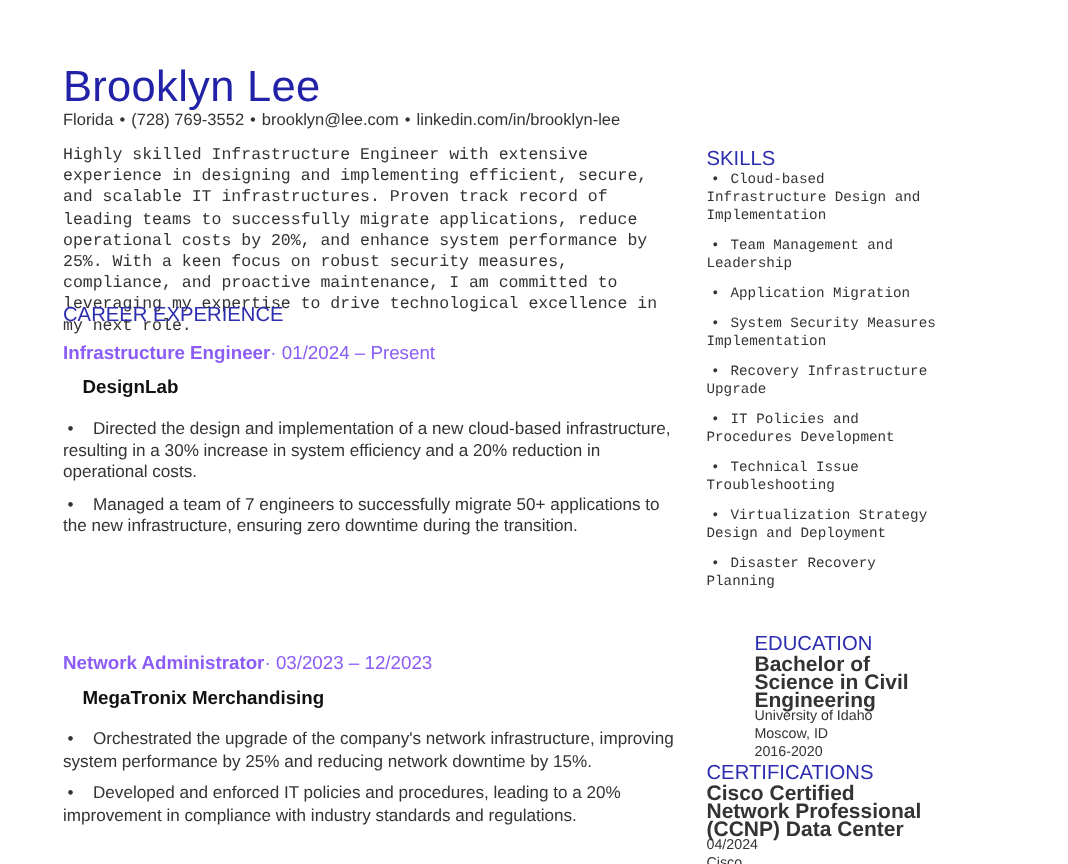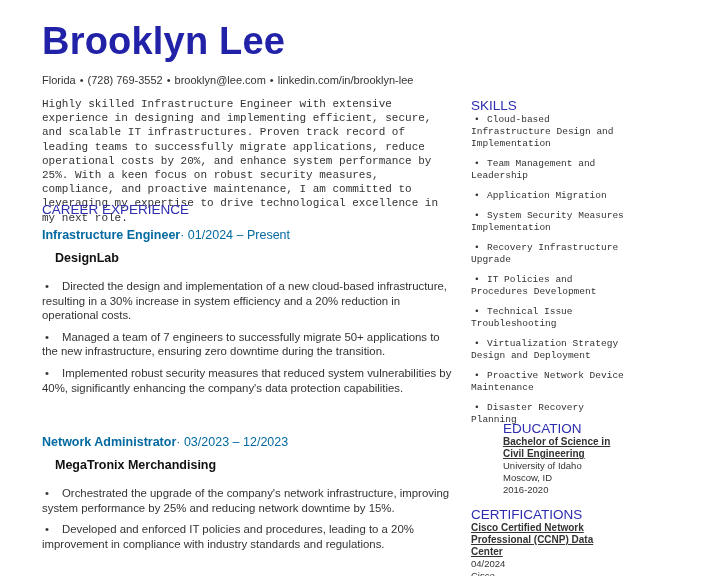--- a/index.html
+++ b/index.html
@@ -1,37 +1,37 @@
 <!DOCTYPE html>
 <html><head>
   <meta charset="utf-8">
   <style>
     * { box-sizing: border-box; margin: 0; padding: 0; }
     html, body { width: 712px; height: 576px; overflow: hidden; background: #ffffff; }
     body { font-family: "Liberation Sans", "DejaVu Sans", sans-serif; color: #222; position: relative; }
-    .name { position: absolute; left: 42px; top: 20px; font-size: 38px; font-weight: bold; color: #2222a8; letter-spacing: 0.2px; }
+    .name { position: absolute; left: 42px; top: 42px; font-size: 29px; font-weight: normal; color: #2222a8; letter-spacing: 0.2px; }
     .contact { position: absolute; left: 42px; top: 74px; font-size: 11px; color: #333; }
     .contact .sep { margin: 0 4px; }
     .summary { position: absolute; left: 42px; top: 97px; width: 410px; font-size: 11px; line-height: 14.2px; color: #333; font-family: Liberation Mono, monospace; }
     .section-title { color: #2d2db0; font-size: 13.5px; }
     .career-title { position: absolute; left: 42px; top: 202px; }
     .job { position: absolute; left: 42px; width: 415px; }
-    .job-head { font-size: 12.5px; color: #0369a1; }
+    .job-head { font-size: 12.5px; color: #8b5cf6; }
     .job-head .role { font-weight: bold; }
     .job-company { font-size: 12.5px; font-weight: bold; color: #111; margin-top: 9px; padding-left: 13px; }
     .bullets { margin-top: 14px; list-style: none; }
     .bullets li { font-size: 11.4px; line-height: 14.6px; color: #333; margin-bottom: 7px; }
     .bullets li .dot { display: inline-block; width: 20px; padding-left: 3px; }
     .right { position: absolute; left: 471px; top: 98px; width: 160px; }
     .skills-list { list-style: none; margin-top: 1px; }
     .skills-list li { font-size: 9.5px; line-height: 12px; color: #333; margin-bottom: 8px; font-family: Liberation Mono, monospace; }
     .skills-list li .dot { display: inline-block; width: 16px; padding-left: 3px; }
     .edu { position: absolute; left: 471px; top: 421px; width: 170px; margin-left: 32px; }
     .cert { position: absolute; left: 471px; top: 507px; width: 170px; }
-    .sub-bold { font-size: 10px; font-weight: bold; color: #333; line-height: 12px; text-decoration: underline; }
+    .sub-bold { font-size: 14px; font-weight: bold; color: #333; line-height: 12px; }
     .sub { font-size: 9.5px; color: #333; line-height: 12px; }
   </style>
 </head>
 <body>
 
 <div class="name">Brooklyn Lee</div>
 
 <div class="contact">
   <span>Florida</span><span class="sep">•</span><span>(728) 769-3552</span><span class="sep">•</span><span>brooklyn@lee.com</span><span class="sep">•</span><span>linkedin.com/in/brooklyn-lee</span>
 </div>
@@ -41,21 +41,20 @@
 <div class="section-title career-title">CAREER EXPERIENCE</div>
 
 <div class="job" style="top:228px;">
   <div class="job-head">
     <span class="role">Infrastructure Engineer</span><span>· 01/2024 – Present</span>
   </div>
   <div class="job-company">DesignLab</div>
   <ul class="bullets">
     <li><span class="dot">•</span><span>Directed the design and implementation of a new cloud-based infrastructure, resulting in a 30% increase in system efficiency and a 20% reduction in operational costs.</span></li>
     <li><span class="dot">•</span><span>Managed a team of 7 engineers to successfully migrate 50+ applications to the new infrastructure, ensuring zero downtime during the transition.</span></li>
-    <li><span class="dot">•</span><span>Implemented robust security measures that reduced system vulnerabilities by 40%, significantly enhancing the company's data protection capabilities.</span></li>
   </ul>
 </div>
 
 <div class="job" style="top:435px;">
   <div class="job-head">
     <span class="role">Network Administrator</span><span>· 03/2023 – 12/2023</span>
   </div>
   <div class="job-company">MegaTronix Merchandising</div>
   <ul class="bullets">
     <li><span class="dot">•</span><span>Orchestrated the upgrade of the company's network infrastructure, improving system performance by 25% and reducing network downtime by 15%.</span></li>
@@ -67,21 +66,20 @@
   <div class="section-title">SKILLS</div>
   <ul class="skills-list">
     <li><span class="dot">•</span><span>Cloud-based Infrastructure Design and Implementation</span></li>
     <li><span class="dot">•</span><span>Team Management and Leadership</span></li>
     <li><span class="dot">•</span><span>Application Migration</span></li>
     <li><span class="dot">•</span><span>System Security Measures Implementation</span></li>
     <li><span class="dot">•</span><span>Recovery Infrastructure Upgrade</span></li>
     <li><span class="dot">•</span><span>IT Policies and Procedures Development</span></li>
     <li><span class="dot">•</span><span>Technical Issue Troubleshooting</span></li>
     <li><span class="dot">•</span><span>Virtualization Strategy Design and Deployment</span></li>
-    <li><span class="dot">•</span><span>Proactive Network Device Maintenance</span></li>
     <li><span class="dot">•</span><span>Disaster Recovery Planning</span></li>
   </ul>
 </div>
 
 <div class="edu">
   <div class="section-title">EDUCATION</div>
   <div class="sub-bold" style="width:130px;">Bachelor of Science in Civil Engineering</div>
   <div class="sub">University of Idaho</div>
   <div class="sub">Moscow, ID</div>
   <div class="sub">2016-2020</div>

